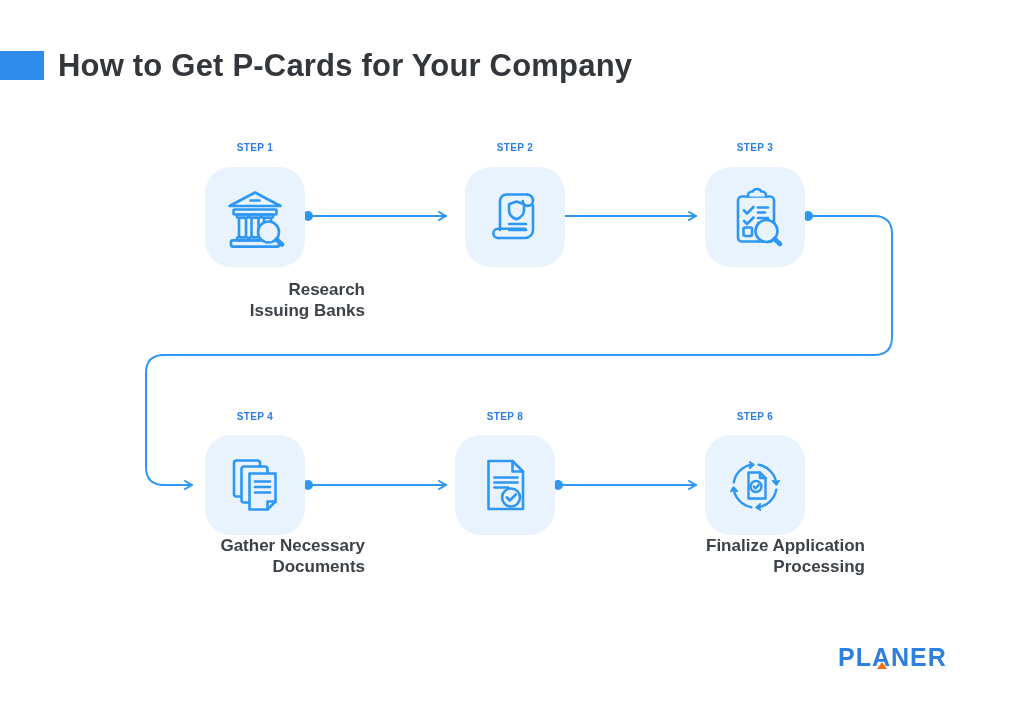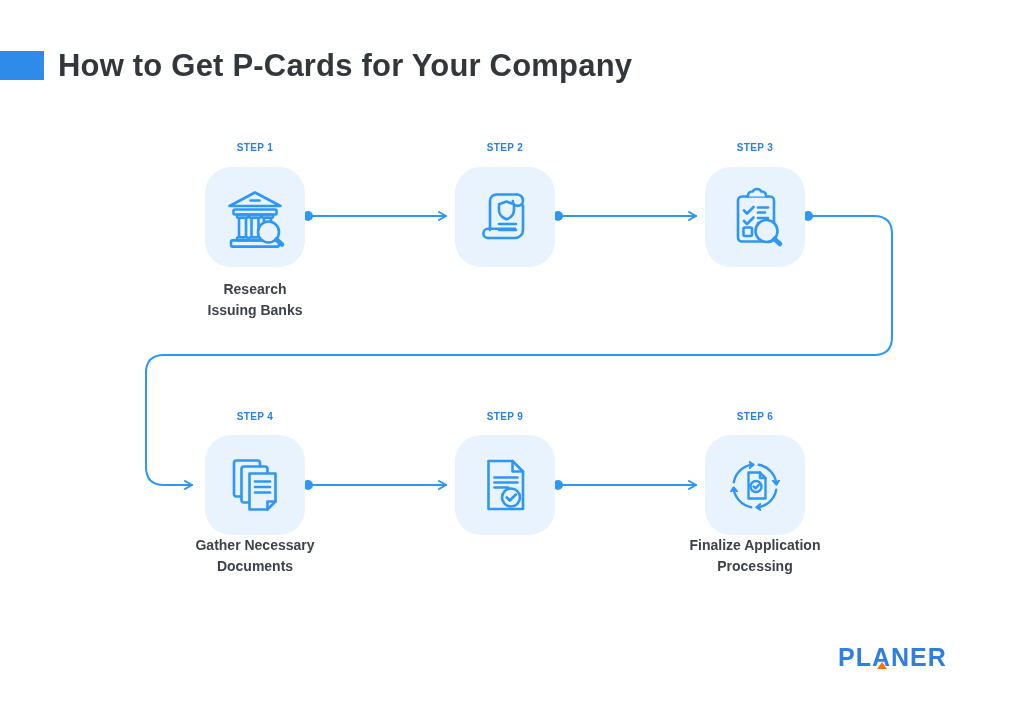--- a/index.html
+++ b/index.html
@@ -57,30 +57,31 @@
     background: #E9F3FD;
     border-radius: 26px;
     display: flex;
     align-items: center;
     justify-content: center;
   }
   .row2 .step-card { margin-top: 9px; }
   .step-card svg { display: block; }
   .step-caption {
     margin-top: 12px;
-    font-size: 14px;
+    font-size: 17px;
     font-weight: 600;
     color: #3D4248;
     line-height: 21px;
     white-space: pre-line;
+    text-align: right;
   }
   .row2 .step-caption { margin-top: 0; }
 
   .step-s1 { left: 145px; top: 139px; }
-  .step-s2 { left: 395px; top: 139px; }
+  .step-s2 { left: 405px; top: 139px; }
   .step-s3 { left: 645px; top: 139px; }
   .step-s4 { left: 145px; top: 408px; }
   .step-s5 { left: 395px; top: 408px; }
   .step-s6 { left: 645px; top: 408px; }
 
   
   .logo {
     position: absolute;
     left: 838px; top: 643px;
     color: #2E7FE0;
@@ -225,21 +226,21 @@
           <line x1="32" y1="34" x2="47" y2="34"></line>
           <line x1="32" y1="39.5" x2="47" y2="39.5"></line>
         </svg>
       </span>
     </div>
     <div class="step-caption">Gather Necessary
 Documents</div>
   </div>
 
   <div class="step step-s5 row2">
-    <div class="step-label">STEP 9</div>
+    <div class="step-label">STEP 8</div>
     <div class="step-card">
       <span>
         <svg width="64" height="64" viewBox="0 0 64 64" fill="none" stroke="#2E96F3" stroke-width="2.6" stroke-linecap="round" stroke-linejoin="round">
           <path d="M15.5 8 H39.5 L50 18.5 V56 H15.5 Z"></path>
           <path d="M39.5 8 V18.5 H50"></path>
           <line x1="21.5" y1="24.5" x2="44.5" y2="24.5"></line>
           <line x1="21.5" y1="29.5" x2="44.5" y2="29.5"></line>
           <line x1="21.5" y1="34.5" x2="35" y2="34.5"></line>
           <circle cx="38" cy="44.5" r="9"></circle>
           <path d="M33.8 44.5 l3 3 l6 -6"></path>

